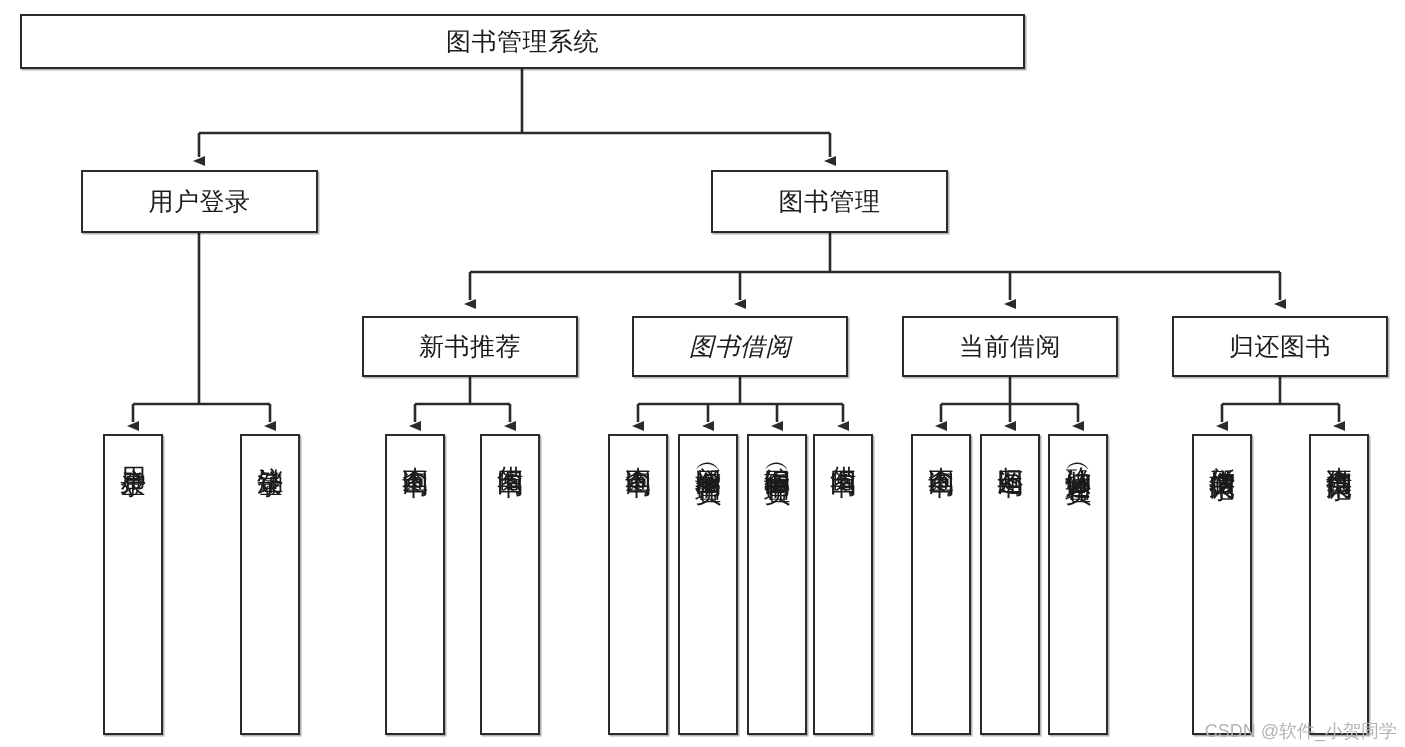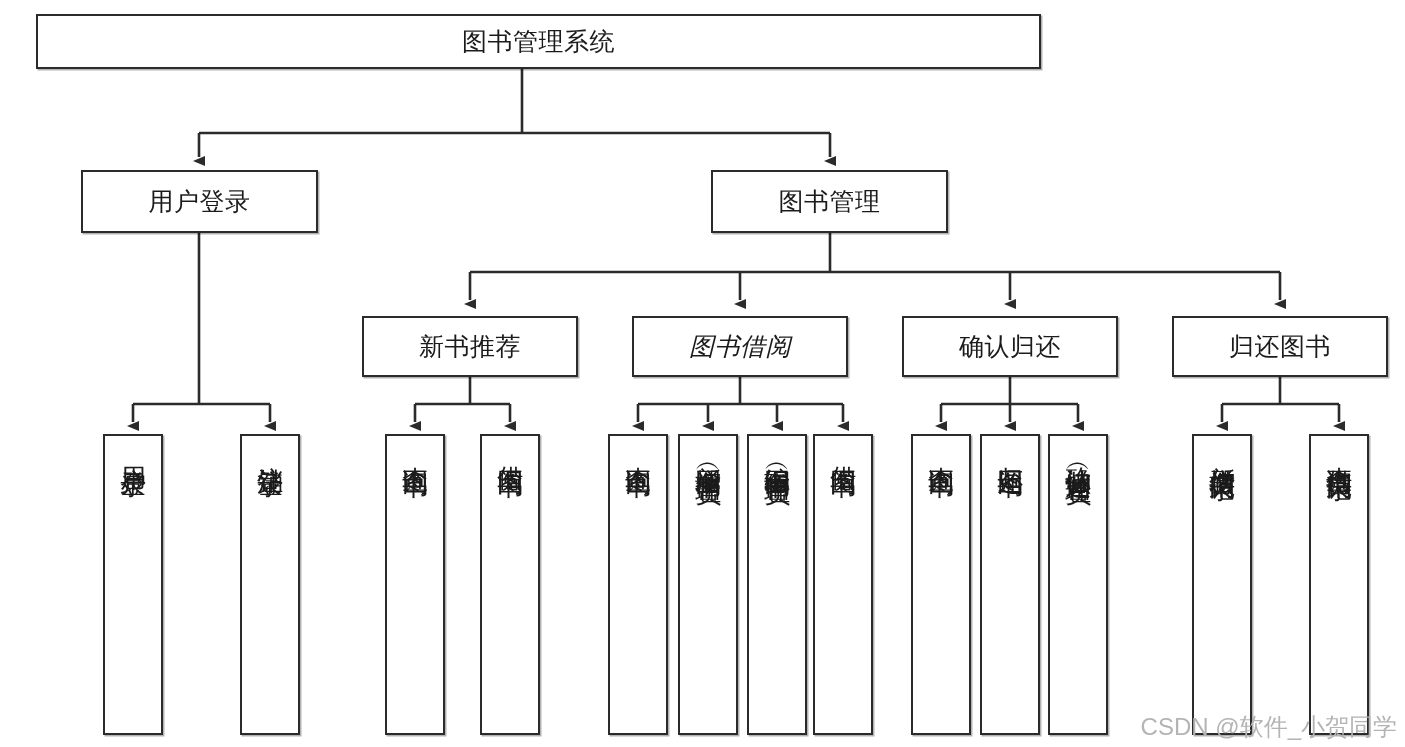--- a/index.html
+++ b/index.html
@@ -55,21 +55,21 @@
     text-orientation:upright;
     font-size:26px;
     line-height:1.05;
     letter-spacing:2px;
     white-space:nowrap;
   }
   .watermark{
     position:absolute;
     right:8px;
     bottom:4px;
-    font-size:24px;
+    font-size:18px;
     color:#b4b4b4;
     white-space:nowrap;
     user-select:none;
   }
 </style>
 </head>
 <body>
 
 <div id="canvas">
 
@@ -116,39 +116,39 @@
       <path d="M1010,404 L1010,422" marker-end="url(#arrow)"></path>
       <path d="M1078,404 L1078,422" marker-end="url(#arrow)"></path>
 
       <path d="M1280,377 L1280,404"></path>
       <path d="M1222,404 L1339,404"></path>
       <path d="M1222,404 L1222,422" marker-end="url(#arrow)"></path>
       <path d="M1339,404 L1339,422" marker-end="url(#arrow)"></path>
     </g>
   </svg>
 
-  <div class="node h root" style="left:20px;top:14px;width:1005px;height:55px;margin-left:16px;">
+  <div class="node h root" style="left:20px;top:14px;width:1005px;height:55px;">
     <span>图书管理系统</span>
   </div>
 
   <div class="node h" style="left:81px;top:170px;width:237px;height:63px;">
     <span>用户登录</span>
   </div>
   <div class="node h" style="left:362px;top:316px;width:216px;height:61px;">
     <span>新书推荐</span>
   </div>
 
   <div class="node h" style="left:711px;top:170px;width:237px;height:63px;">
     <span>图书管理</span>
   </div>
   <div class="node h" style="left:632px;top:316px;width:216px;height:61px;font-style:italic;">
     <span>图书借阅</span>
   </div>
   <div class="node h" style="left:902px;top:316px;width:216px;height:61px;">
-    <span>确认归还</span>
+    <span>当前借阅</span>
   </div>
   <div class="node h" style="left:1172px;top:316px;width:216px;height:61px;">
     <span>归还图书</span>
   </div>
 
   <div class="node v" style="left:103px;top:434px;width:60px;height:301px;">
     <span>用户登录</span>
   </div>
   <div class="node v" style="left:240px;top:434px;width:60px;height:301px;">
     <span>注销登录</span>

